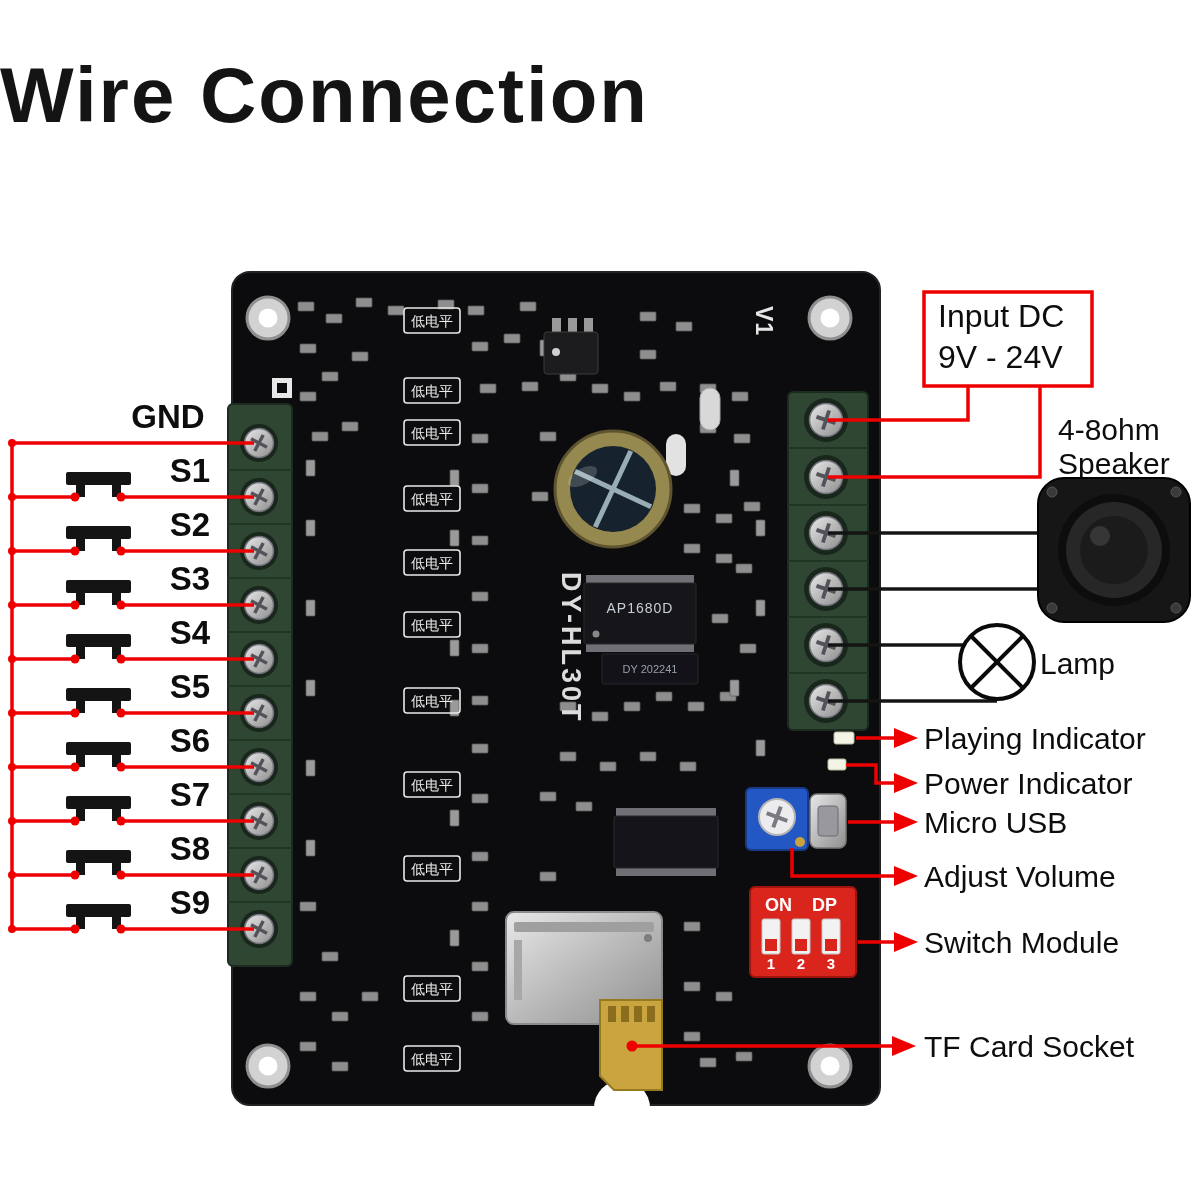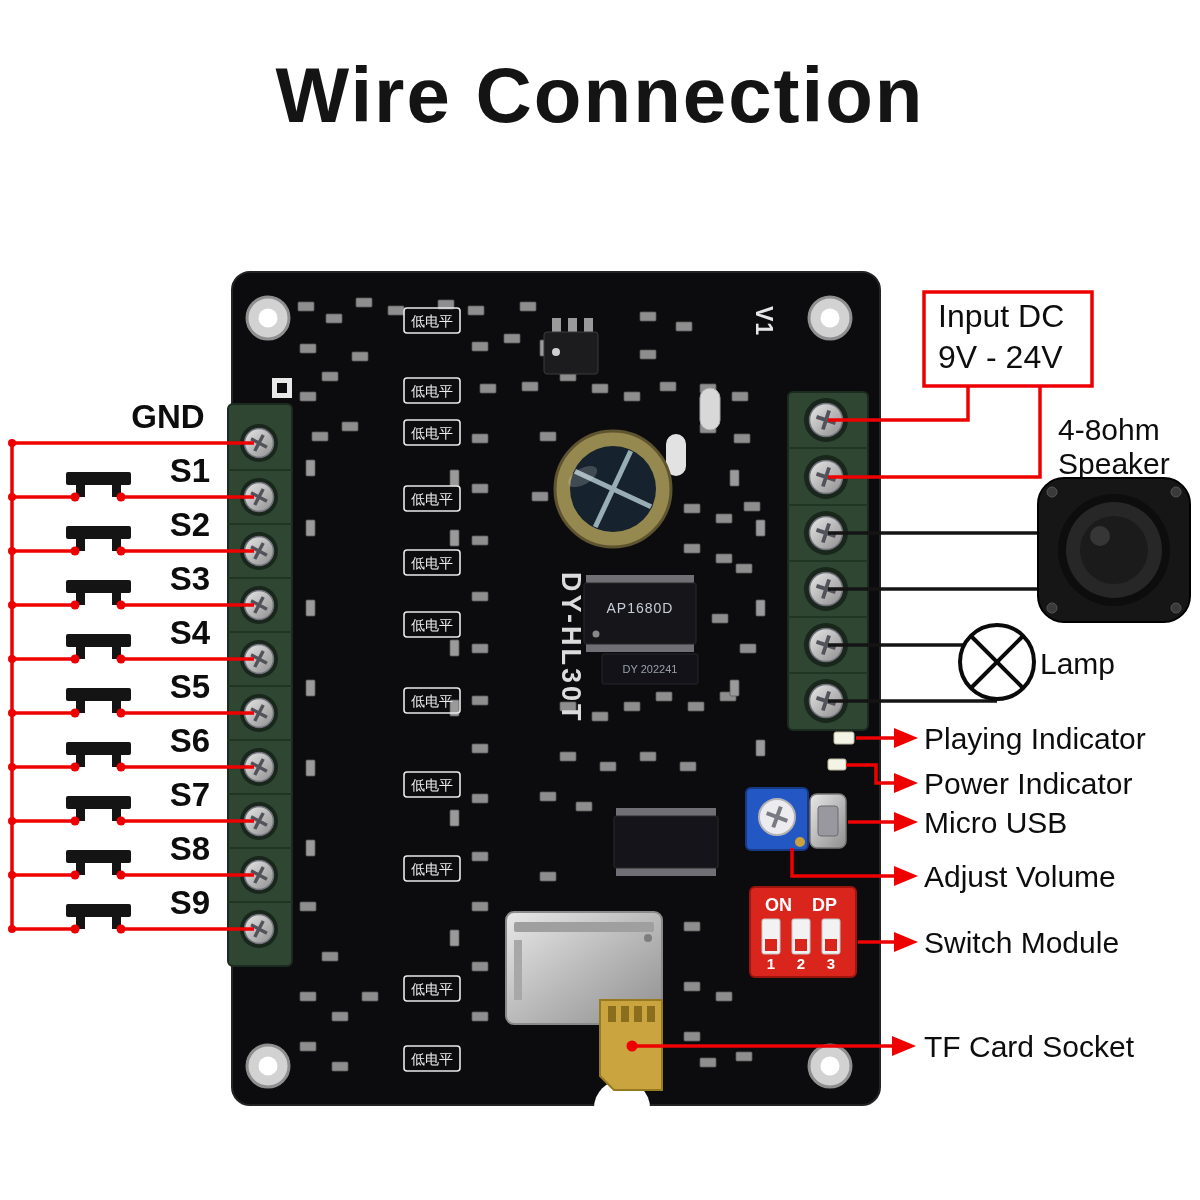--- a/index.html
+++ b/index.html
@@ -1,19 +1,19 @@
 <!DOCTYPE html>
 <html><head>
 <meta charset="utf-8">
 <style>
   *{margin:0;padding:0;box-sizing:border-box}
   html,body{width:1200px;height:1200px;background:#ffffff}
   body{font-family:"Liberation Sans",sans-serif}
   .canvas{position:relative;width:1200px;height:1200px;background:#fff;overflow:hidden}
-  h1.title{position:absolute;top:50px;left:0;width:100%;text-align:center;
+  h1.title{position:absolute;top:50px;left:0;width:100%;
            font-size:78px;font-weight:900;color:#141414;letter-spacing:2px}
   svg.diagram{position:absolute;left:0;top:0}
   text{font-family:"Liberation Sans",sans-serif}
   .lbl-left{font-size:33px;font-weight:600;fill:#0d0d0d;text-anchor:middle}
   .lbl-right{font-size:30px;font-weight:500;fill:#0d0d0d}
   .lbl-box{font-size:32px;font-weight:500;fill:#0d0d0d}
   .txt-low{font-size:14px;fill:#ededed;text-anchor:middle}
   .txt-chip{font-size:14px;fill:#c9ced6;text-anchor:middle;letter-spacing:1px}
   .txt-chip2{font-size:11px;fill:#98a0a8;text-anchor:middle}
   .txt-dip{font-size:18px;font-weight:700;fill:#ffffff}

